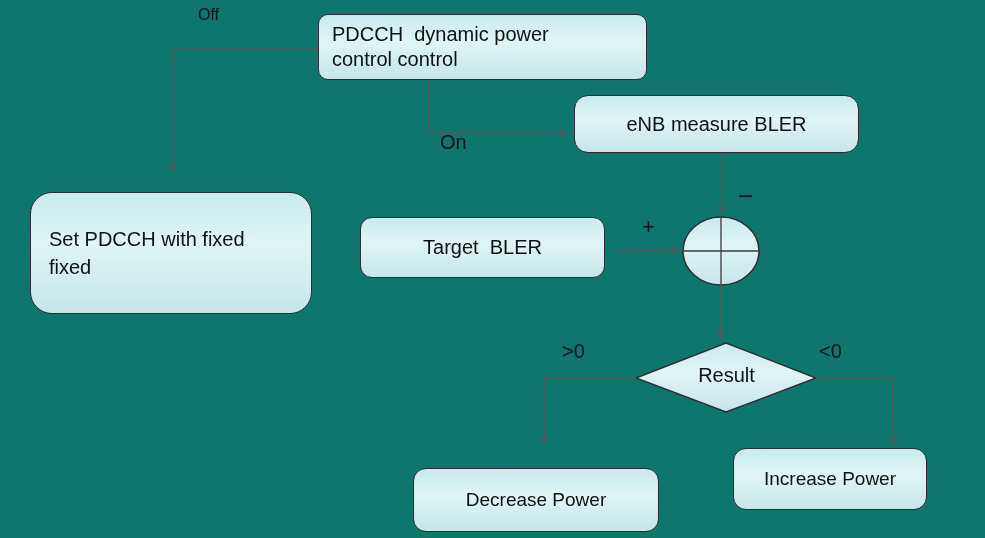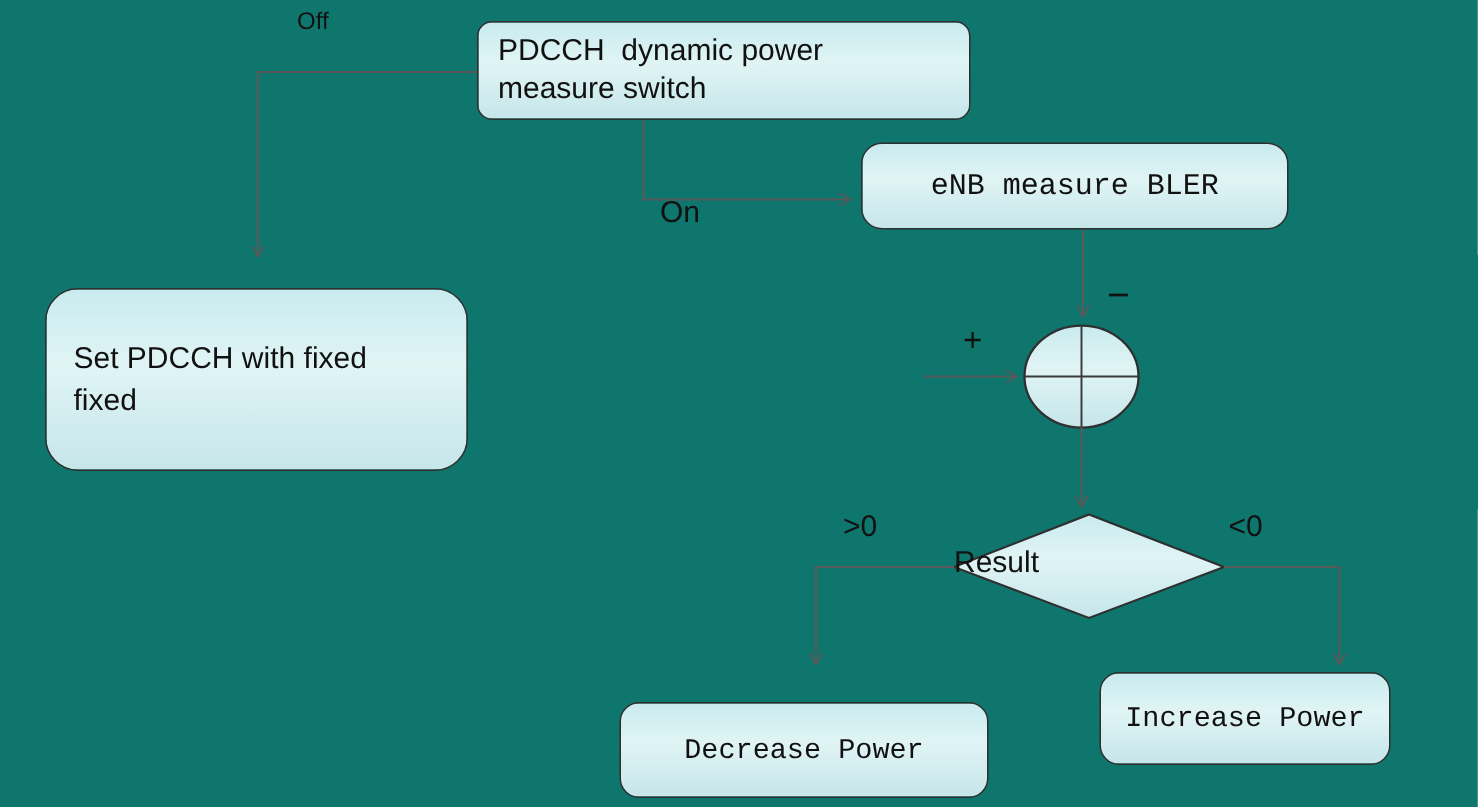--- a/index.html
+++ b/index.html
@@ -26,21 +26,21 @@
     box-sizing:border-box;
     border:1.5px solid #2f2f2f;
     background:linear-gradient(180deg,#c9ebee 0%,#e0f4f5 42%,#c6e6ea 100%);
     color:#111111;
     display:flex;
     flex-direction:column;
     justify-content:center;
     white-space:pre-wrap;
   }
   .node.left-text{align-items:flex-start;text-align:left;}
-  .node.center-text{align-items:center;text-align:left;font-family:Liberation Mono, monospace;}
+  .node.center-text{align-items:center;text-align:left;}
   .edge-label{
     position:absolute;
     z-index:3;
     color:#111111;
     white-space:pre-wrap;
     line-height:1.1;
   }
   .node-switch{
     left:318px;top:14px;width:329px;height:66px;
     border-radius:10px;font-size:20px;line-height:25px;padding-left:13px;
@@ -66,21 +66,21 @@
     border-radius:13px;font-size:19px;
   }
   .label-off{left:198px;top:6px;font-size:16px;}
   .label-on{left:440px;top:91px;font-size:20px;margin-top:40px;}
   .label-plus{left:642px;top:215px;font-size:22px;}
   .label-minus{left:738px;top:182px;font-size:26px;}
   .label-gt{left:562px;top:340px;font-size:20px;}
   .label-lt{left:819px;top:340px;font-size:20px;}
   .label-result{
     left:636px;top:364px;width:181px;
-    font-size:20px;
+    text-align:center;font-size:20px;
   }
 </style>
 </head>
 <body>
 
 <div class="canvas">
 
   <svg class="wires" width="985" height="538" viewBox="0 0 985 538">
     <defs>
       <linearGradient id="nodeGrad" x1="0" y1="0" x2="0" y2="1">
@@ -109,30 +109,31 @@
 
     <polygon points="636,378 726,343 816,378 726,412" fill="url(#nodeGrad)" stroke="#2f2f2f" stroke-width="1.4"></polygon>
 
     <polyline points="636,378 544,378 544,443" fill="none" stroke="#595959" stroke-width="1.4" marker-end="url(#arrowV)"></polyline>
 
     <polyline points="816,378 893,378 893,443" fill="none" stroke="#595959" stroke-width="1.4" marker-end="url(#arrowV)"></polyline>
   </svg>
 
   <div class="node node-switch left-text">
     <div>PDCCH  dynamic power</div>
-    <div>measure switch</div>
+    <div>control control</div>
   </div>
 
   <div class="node node-fixed left-text">
     <div>Set PDCCH with fixed</div>
     <div>fixed</div>
   </div>
 
   <div class="node node-enb center-text">eNB measure BLER</div>
 
+  <div class="node node-target center-text">Target  BLER</div>
 
   <div class="node node-decrease center-text">Decrease Power</div>
 
   <div class="node node-increase center-text">Increase Power</div>
 
   <div class="edge-label label-off">Off</div>
   <div class="edge-label label-on">On</div>
   <div class="edge-label label-plus">+</div>
   <div class="edge-label label-minus">−</div>
   <div class="edge-label label-gt">&gt;0</div>

